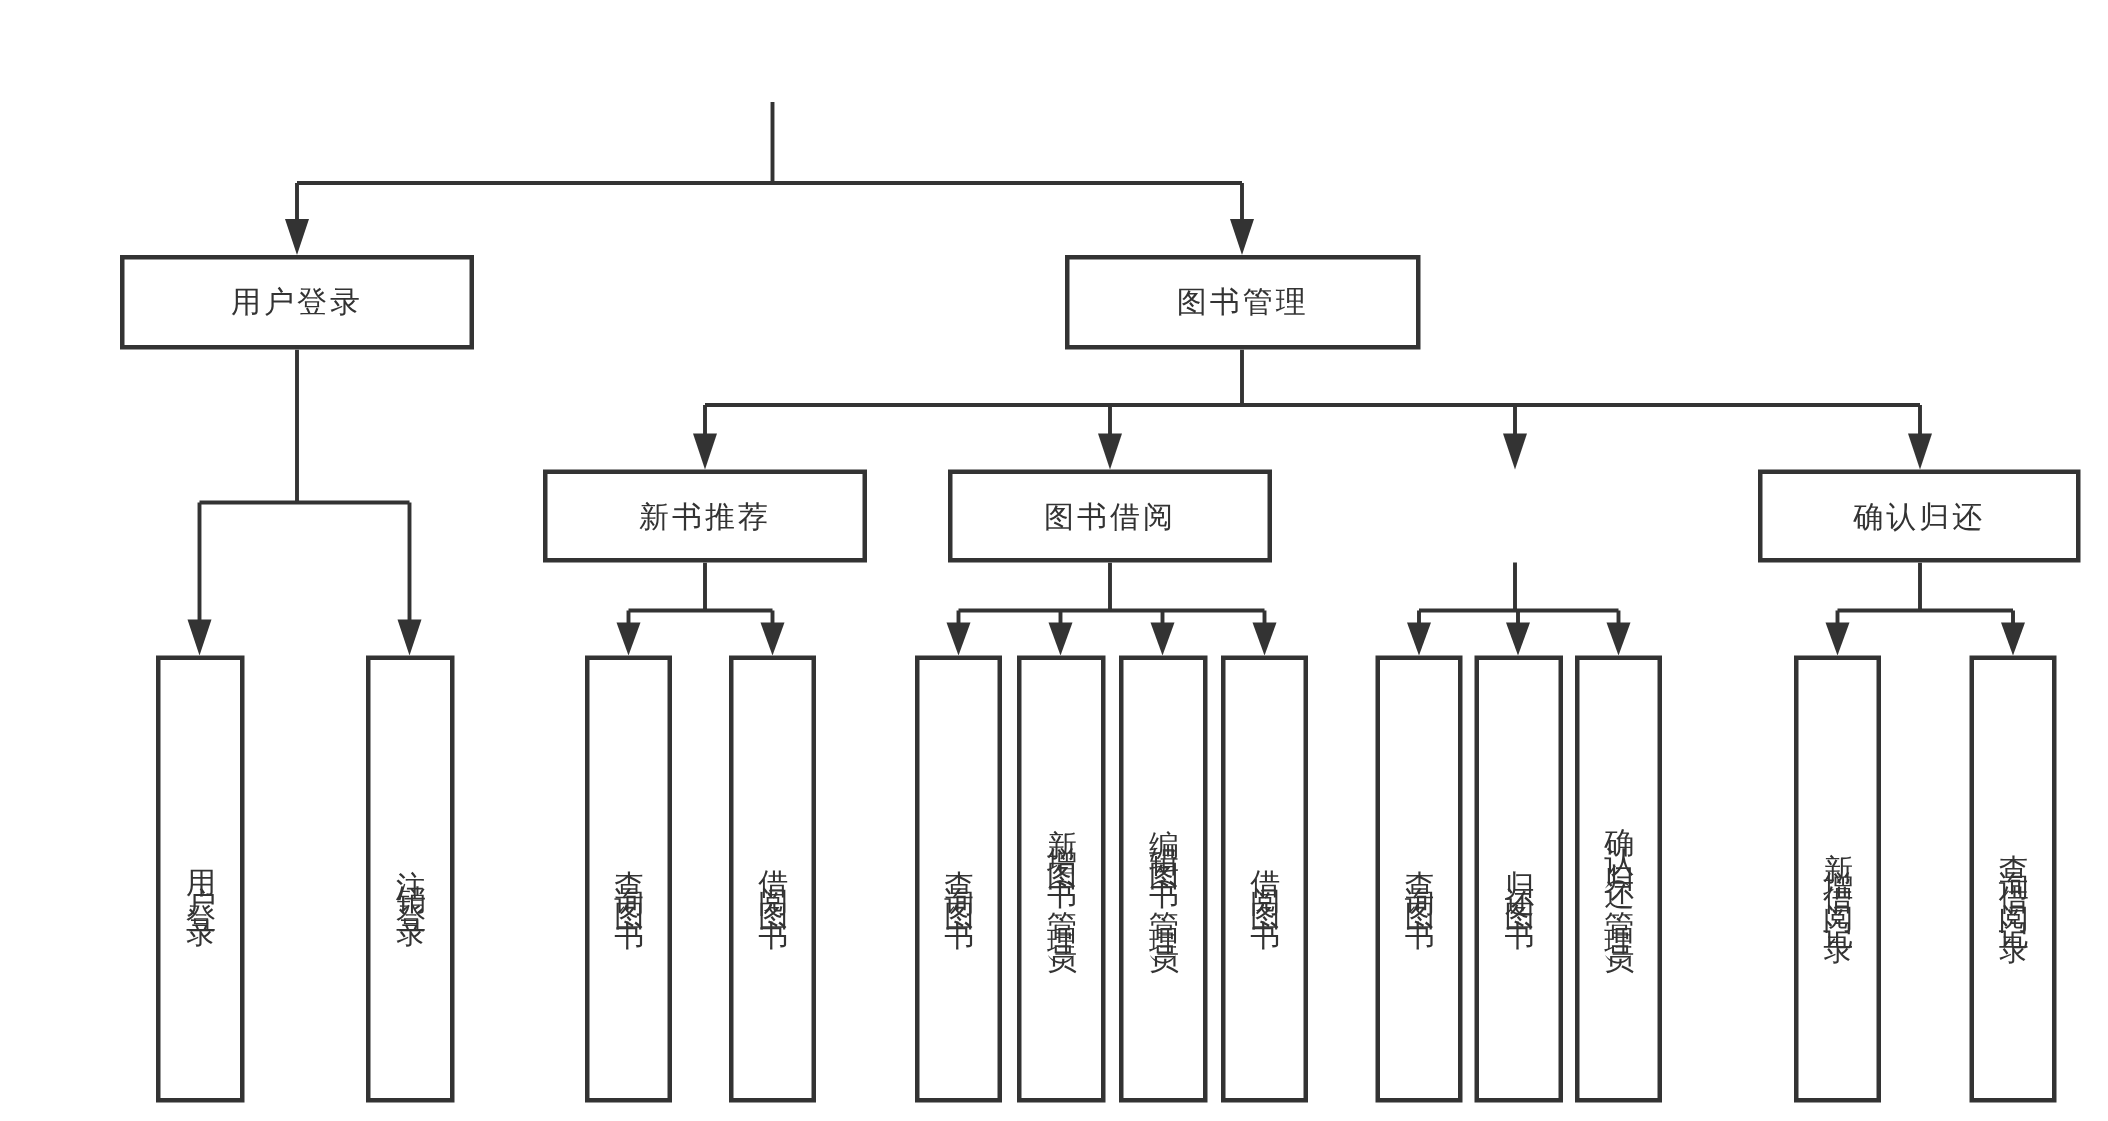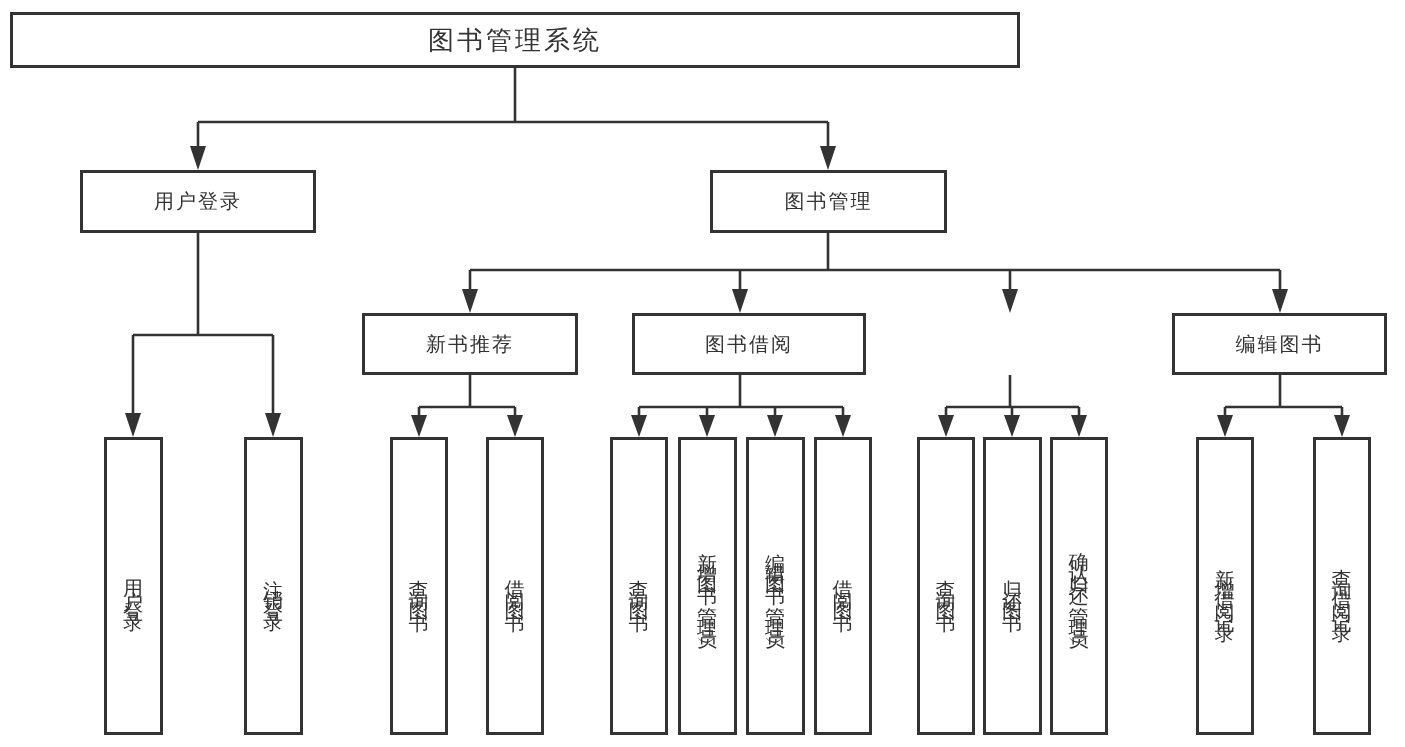--- a/index.html
+++ b/index.html
@@ -119,39 +119,36 @@
       <polygon points="1071,415 1087,415 1079,437"></polygon>
     </g>
 
     <g>
       <path d="M1280 375 V407 M1225 407 H1342 M1225 407 V417 M1342 407 V417"></path>
       <polygon points="1217,415 1233,415 1225,437"></polygon>
       <polygon points="1334,415 1350,415 1342,437"></polygon>
     </g>
   </svg>
 
-  <div class="box box-h box-root" style="left:10px; top:12px; width:1010px; height:56px;">
-    <span>图书管理系统</span>
-  </div>
 
   <div class="box box-h" style="left:80px; top:170px; width:236px; height:63px;">
     <span>用户登录</span>
   </div>
   <div class="box box-h" style="left:710px; top:170px; width:237px; height:63px;">
     <span>图书管理</span>
   </div>
 
   <div class="box box-h" style="left:362px; top:313px; width:216px; height:62px;">
     <span>新书推荐</span>
   </div>
-  <div class="box box-h" style="left:632px; top:313px; width:234px; height:62px;">
+  <div class="box box-h" style="left:632px; top:313px; width:216px; height:62px;">
     <span>图书借阅</span>
   </div>
   <div class="box box-h" style="left:1172px; top:313px; width:215px; height:62px;">
-    <span>编辑图书</span>
+    <span>确认归还</span>
   </div>
 
   <div class="box box-v" style="left:104px; top:437px; width:59px; height:298px;">
     <span>用户登录</span>
   </div>
   <div class="box box-v" style="left:244px; top:437px; width:59px; height:298px;">
     <span>注销登录</span>
   </div>
 
   <div class="box box-v" style="left:390px; top:437px; width:58px; height:298px;">

